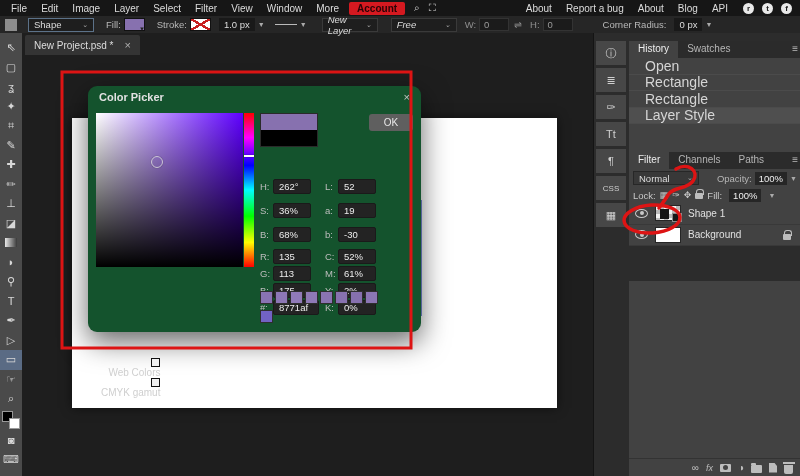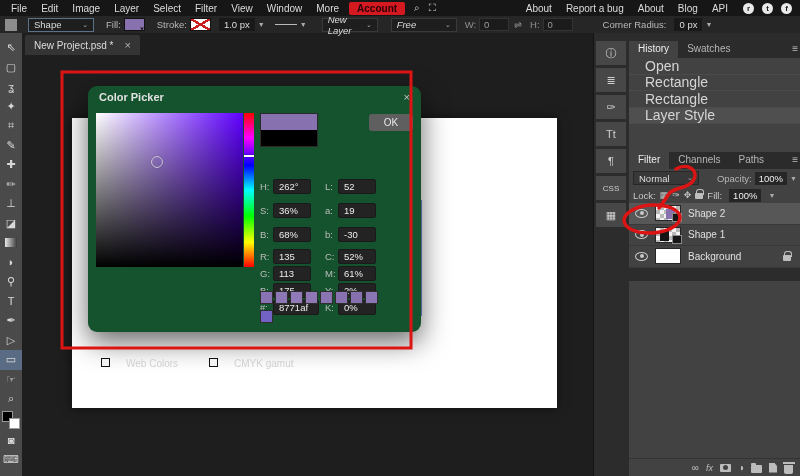--- a/index.html
+++ b/index.html
@@ -133,21 +133,21 @@
   .preview .old { height:50%; }
   .ok-btn { position:absolute; right:8px; top:28px; width:44px; height:17px; background:#5f5f5f; border-radius:3px;
     color:#e8e8e8; display:flex; align-items:center; justify-content:center; font-size:10px; }
   .fld-col { position:absolute; top:93px; width:115px; }
   .fld-col.left { left:172px; } .fld-col.right { left:237px; }
   .fld-row { position:absolute; display:flex; align-items:center; height:15px; }
   .fld-row .flabel { width:13px; color:#bdbdbd; font-size:9.5px; }
   .fld-input { width:38px; height:15px; background:#232323; border:1px solid #1a1a1a; color:#ececec;
     font-size:9.5px; display:flex; align-items:center; padding-left:5px; border-radius:2px; }
   .fld-input.wide { width:46px; }
-  .chk-row { position:absolute; left:13px; top:272px; display:flex; align-items:flex-start; gap:16px; font-size:10px; color:#cfcfcf; }
+  .chk-row { position:absolute; left:13px; top:272px; display:flex; align-items:flex-end; gap:0; font-size:10px; color:#cfcfcf;flex-direction:column; }
   .chk { width:9px; height:9px; background:#f2f2f2; border:1px solid #111; flex:none; }
   .chk2 { margin-left:15px; }
   .swatch-row { position:absolute; left:172px; top:205px; display:flex; gap:2px; }
   .swatch { width:13px; height:13px; border:1px solid #2e2e2e; }
   .recent-swatch { position:absolute; left:172px; top:224px; width:13px; height:13px; border:1px solid #2e2e2e; }
   
   
   .annot { position:absolute; left:0; top:0; width:800px; height:476px; z-index:40; pointer-events:none; }
 </style>
 </head>
@@ -349,28 +349,20 @@
       <span>Lock:</span>
       <span class="lock-ic">▦</span>
       <span class="lock-ic">✑</span>
       <span class="lock-ic">✥</span>
       <span class="padlock" style="margin-top:2px"></span>
       <span>Fill:</span>
       <span class="val-box">100%</span>
       <span class="o-caret">▼</span>
     </div>
     <div id="layer-rows">
-        <div class="layer-row selected">
-          <span class="eye"></span>
-          <span class="thumb checker">
-            <span class="mini purple"></span>
-            <span class="chip"></span>
-          </span>
-          <span>Shape 2</span>
-        </div>
         <div class="layer-row">
           <span class="eye"></span>
           <span class="thumb checker">
             <span class="mini black"></span>
             <span class="chip"></span>
           </span>
           <span>Shape 1</span>
         </div>
         <div class="layer-row">
           <span class="eye"></span>

